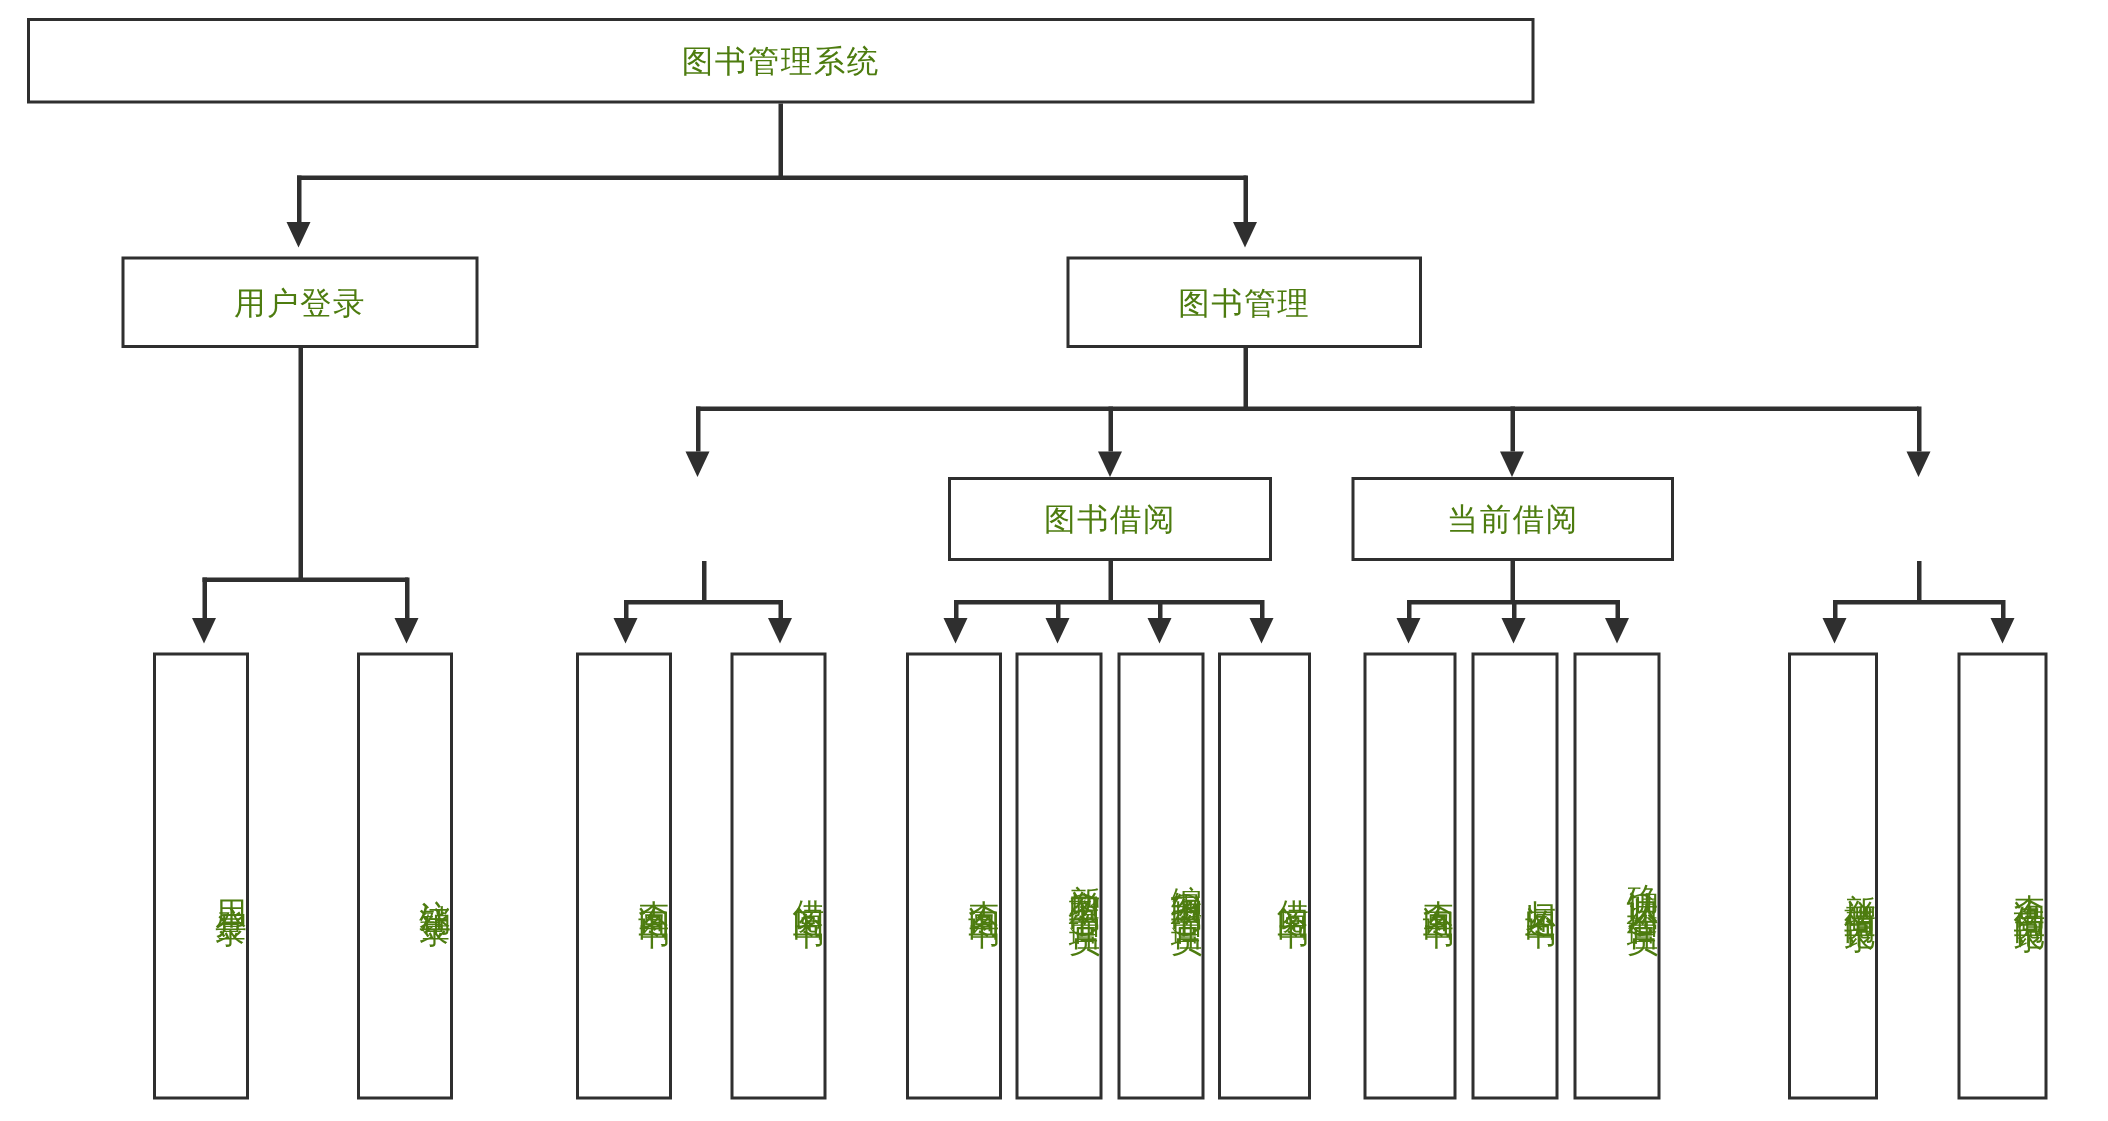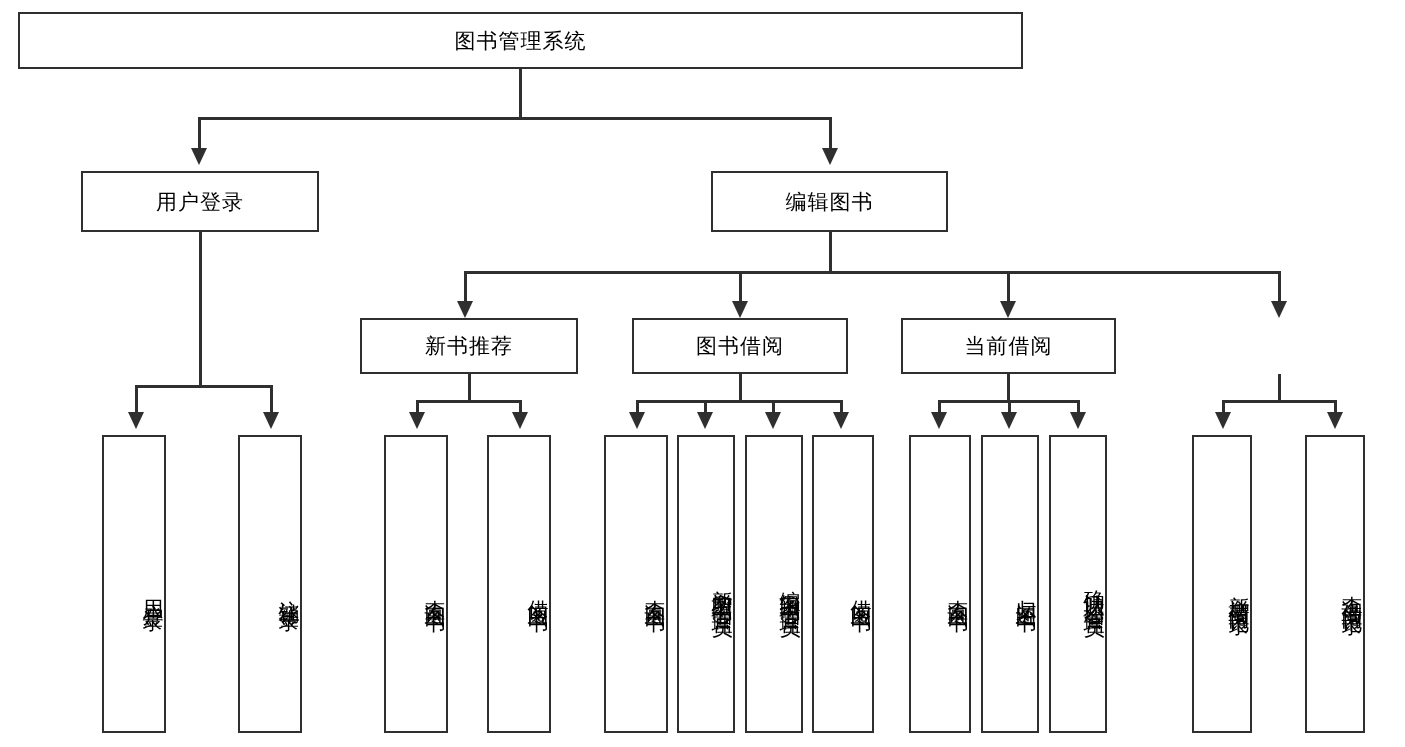--- a/index.html
+++ b/index.html
@@ -19,21 +19,21 @@
   }
   
   .node {
     position: absolute;
     box-sizing: border-box;
     border: 2.5px solid #2f2f2f;
     background: #ffffff;
     display: flex;
     align-items: center;
     justify-content: center;
-    color: #000000;
+    color: #4d7c0f;
   }
   .node.horizontal {
     font-size: 21px;
     letter-spacing: 1px;
   }
   .node.vertical {
     writing-mode: vertical-rl;
     text-orientation: upright;
     font-size: 21px;
     letter-spacing: 4px;
@@ -92,44 +92,41 @@
   <div class="arrow" style="left:191px; top:148px;"></div>
 
   <div class="vline" style="left:829px; top:117px; height:31px;"></div>
   <div class="arrow" style="left:822px; top:148px;"></div>
 
   <div class="node horizontal" style="left:81px; top:171px; width:238px; height:61px;">
     <span>用户登录</span>
   </div>
 
   <div class="node horizontal" style="left:711px; top:171px; width:237px; height:61px;">
-    <span>编辑图书</span>
+    <span>图书管理</span>
   </div>
 
   <div class="vline" style="left:199px; top:232px; height:155px;"></div>
   <div class="hline" style="left:135px; top:385px; width:137px;"></div>
   <div class="vline" style="left:135px; top:385px; height:27px;"></div>
   <div class="arrow" style="left:128px; top:412px;"></div>
   <div class="vline" style="left:270px; top:385px; height:27px;"></div>
   <div class="arrow" style="left:263px; top:412px;"></div>
 
   <div class="vline" style="left:829px; top:232px; height:41px;"></div>
   <div class="hline" style="left:464px; top:271px; width:815px;"></div>
   <div class="vline" style="left:464px; top:271px; height:30px;"></div>
   <div class="arrow" style="left:457px; top:301px;"></div>
   <div class="vline" style="left:739px; top:271px; height:30px;"></div>
   <div class="arrow" style="left:732px; top:301px;"></div>
   <div class="vline" style="left:1007px; top:271px; height:30px;"></div>
   <div class="arrow" style="left:1000px; top:301px;"></div>
   <div class="vline" style="left:1278px; top:271px; height:30px;"></div>
   <div class="arrow" style="left:1271px; top:301px;"></div>
 
-  <div class="node horizontal" style="left:360px; top:318px; width:218px; height:56px;">
-    <span>新书推荐</span>
-  </div>
   <div class="node horizontal" style="left:632px; top:318px; width:216px; height:56px;">
     <span>图书借阅</span>
   </div>
   <div class="node horizontal" style="left:901px; top:318px; width:215px; height:56px;">
     <span>当前借阅</span>
   </div>
 
   <div class="vline" style="left:468px; top:374px; height:28px;"></div>
   <div class="hline" style="left:416px; top:400px; width:105px;"></div>
   <div class="vline" style="left:416px; top:400px; height:12px;"></div>

